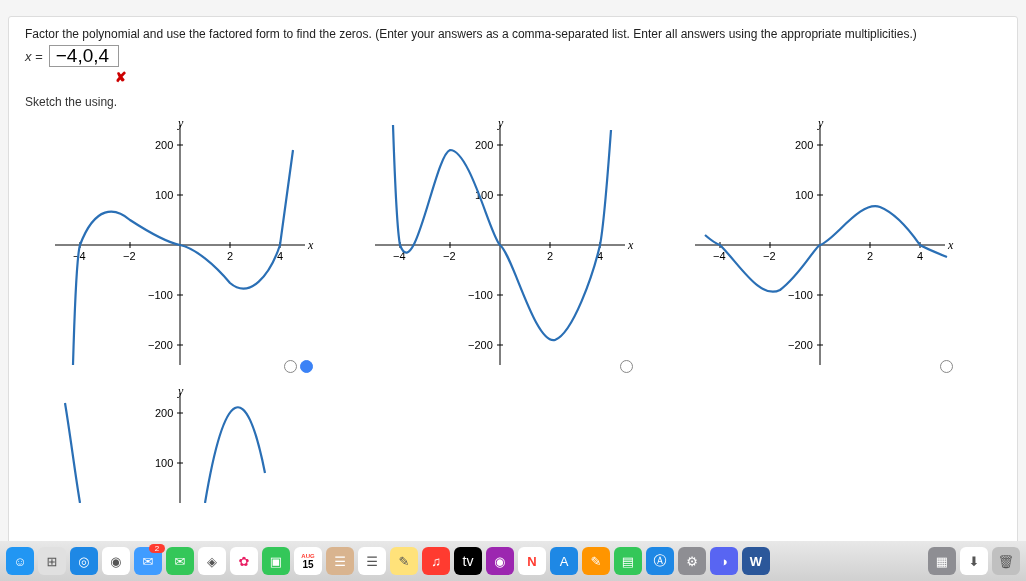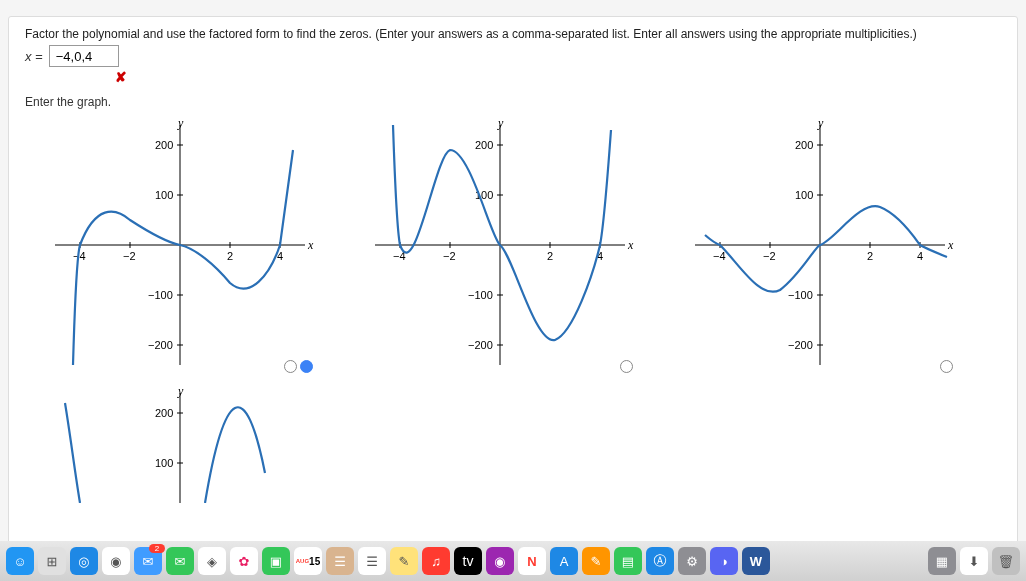--- a/index.html
+++ b/index.html
@@ -22,21 +22,21 @@
       height: 530px;
     }
     .instruction { font-size: 12px; color: #222; margin-bottom: 4px; }
     .formula { font-style: italic; font-size: 13px; margin: 4px 0 10px 80px; }
     .answer-row { display: flex; align-items: center; gap: 6px; margin: 4px 0 2px 0; font-size: 13px; }
     .answer-row .xeq { font-style: italic; }
     .answer-input {
       border: 1px solid #999;
       background: #fff;
       padding: 0 6px;
-      font-size: 13px;
+      font-size: 19px;
       width: 70px;
       height: 22px;
     }
     .wrong-x { color: #cc0000; font-weight: bold; font-size: 14px; margin-left: 90px; margin-top: 2px; }
     .sketch { font-size: 12px; margin: 10px 0 6px 0; }
     .graphs-row { display: flex; gap: 20px; margin-top: 4px; }
     .graph-cell { position: relative; width: 300px; }
     svg.plot { display: block; }
     .axis { stroke: #000; stroke-width: 1; }
     .tick { stroke: #000; stroke-width: 1; }
@@ -77,21 +77,21 @@
 </head>
 <body>
 
 <div class="content">
   <p class="instruction">Factor the polynomial and use the factored form to find the zeros. (Enter your answers as a comma-separated list. Enter all answers using the appropriate multiplicities.)</p>
   <div class="answer-row">
     <span class="xeq">x =</span>
     <input class="answer-input" value="−4,0,4" style="">
   </div>
   <div class="wrong-x">✘</div>
-  <p class="sketch">Enter the graph.</p>
+  <p class="sketch">Sketch the using.</p>
 
   <div class="graphs-row">
 
     <div class="graph-cell">
       <svg class="plot" width="300" height="260" viewBox="0 0 300 260">
         <line class="axis" x1="30" y1="130" x2="280" y2="130"></line>
         <line class="axis" x1="155" y1="10" x2="155" y2="250"></line>
         <text class="lbl-it" x="153" y="12">y</text>
         <text class="lbl-it" x="283" y="134">x</text>
 
@@ -200,21 +200,21 @@
 <div class="dock">
   <div class="app" style="background:#2196f3">☺</div>
   <div class="app" style="background:#e0e0e0;color:#555">⊞</div>
   <div class="app" style="background:#1e88e5">◎</div>
   <div class="app" style="background:#fff;color:#555">◉</div>
   <div class="app badge" data-badge="2" style="background:#3f9cff">✉</div>
   <div class="app" style="background:#34c759">✉</div>
   <div class="app" style="background:#fff;color:#555">◈</div>
   <div class="app" style="background:#fff;color:#e91e63">✿</div>
   <div class="app" style="background:#34c759">▣</div>
-  <div class="app" style="background:#fff;color:#ff3b30;font-size:10px;font-weight:bold;flex-direction:row">
+  <div class="app" style="background:#fff;color:#ff3b30;font-size:10px;font-weight:bold;flex-direction:column">
       <span style="font-size:6px">AUG</span>
       <span style="color:#000">15</span>
     </div>
   <div class="app" style="background:#d9b48f">☰</div>
   <div class="app" style="background:#fff;color:#555">☰</div>
   <div class="app" style="background:#ffe27a;color:#555">✎</div>
   <div class="app" style="background:#ff3b30">♫</div>
   <div class="app" style="background:#000;font-size:14px">tv</div>
   <div class="app" style="background:#9c27b0">◉</div>
   <div class="app" style="background:#fff;color:#ff3b30;font-weight:bold">N</div>

